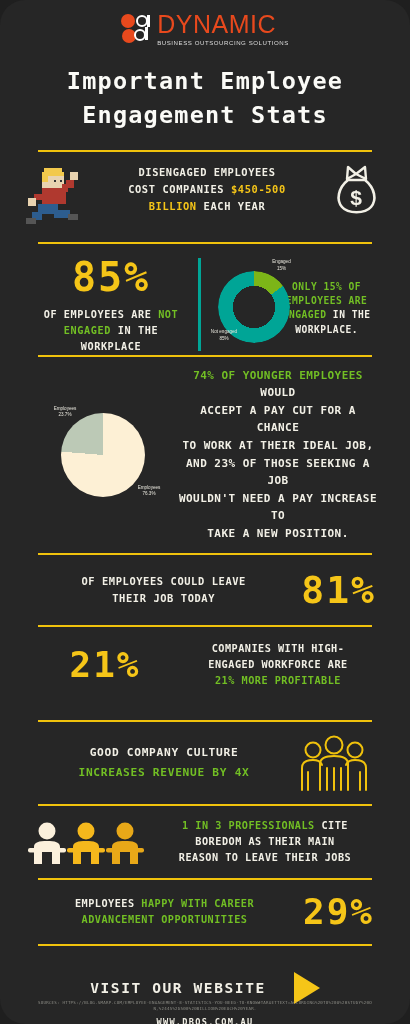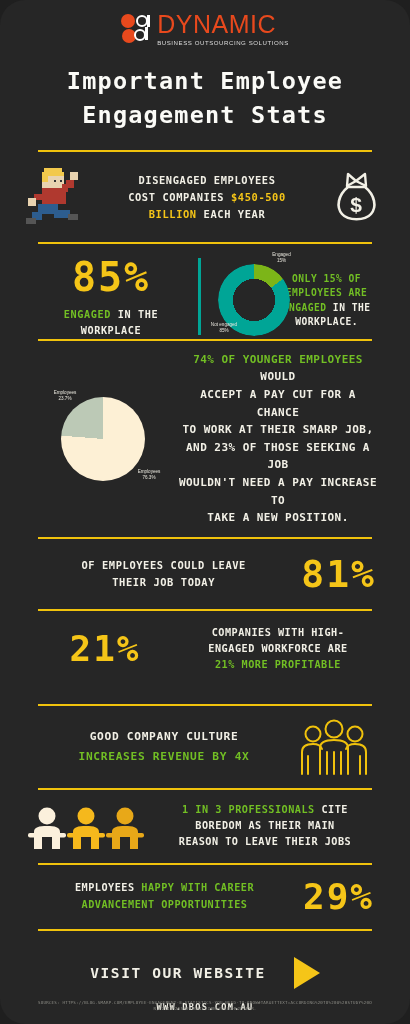--- a/index.html
+++ b/index.html
@@ -37,21 +37,21 @@
               letter-spacing:1.2px; color:#fbfbf7; font-weight:700; }
 
   
   .rule { height:2px; background:#f0c20c; margin:0 38px; }
   .stat-num { color:#f5c518; font-weight:700; letter-spacing:1px; line-height:1; }
   .txt { font-size:10.2px; line-height:1.55; letter-spacing:0.6px; text-align:center; }
   .g { color:#72bf24; }
   .y { color:#f5c518; }
 
   
-  .sec1 { display:flex; align-items:center; padding:12px 30px 12px 26px; }
+  .sec1 { display:flex; padding:12px 30px 12px 26px; }
   .sec1 .msg { flex:1; font-size:10.4px; line-height:1.62; letter-spacing:0.6px; text-align:center; font-weight:700; }
 
   
   .sec2 { display:flex; padding:10px 30px 0 26px; }
   .sec2 .left { width:170px; text-align:center; }
   .sec2 .big { font-size:40px; color:#f5c518; font-weight:700; letter-spacing:2px; }
   .sec2 .left .txt { margin-top:7px; font-weight:700; }
   .divider { width:2.5px; background:#00a596; margin:4px 8px 4px 2px; }
   .sec2 .right { flex:1; display:flex; flex-direction:row; align-items:center; }
   .donut-wrap { position:relative; width:95px; height:78px; }
@@ -174,20 +174,21 @@
       <text x="24" y="41" font-family="Liberation Sans, sans-serif" font-size="21" font-weight="bold" fill="#f2f0e6" text-anchor="middle">$</text>
     </svg>
   </div>
 
   <div class="rule"></div>
 
   <div class="sec2">
     <div class="left">
       <div class="big">85%</div>
       <div class="txt">
+        <div><span>OF EMPLOYEES ARE </span><span class="g">NOT</span></div>
         <div><span class="g">ENGAGED</span><span> IN THE</span></div>
         <div>WORKPLACE</div>
       </div>
     </div>
     <div class="divider"></div>
     <div class="right">
       <div class="donut-wrap">
         <div class="donut"></div>
         <div class="lbl eng">
           <span>Engaged</span><br>
@@ -215,21 +216,21 @@
         <span>23.7%</span>
       </div>
       <div class="lbl p2">
         <span>Employees</span><br>
         <span>76.3%</span>
       </div>
     </div>
     <div class="body">
       <div><span class="g">74% OF YOUNGER EMPLOYEES</span><span> WOULD</span></div>
       <div>ACCEPT A PAY CUT FOR A CHANCE</div>
-      <div>TO WORK AT THEIR SMARP JOB,</div>
+      <div>TO WORK AT THEIR IDEAL JOB,</div>
       <div>AND 23% OF THOSE SEEKING A JOB</div>
       <div>WOULDN'T NEED A PAY INCREASE TO</div>
       <div>TAKE A NEW POSITION.</div>
     </div>
   </div>
 
   <div class="rule"></div>
 
   <div class="sec4">
     <div class="t">

